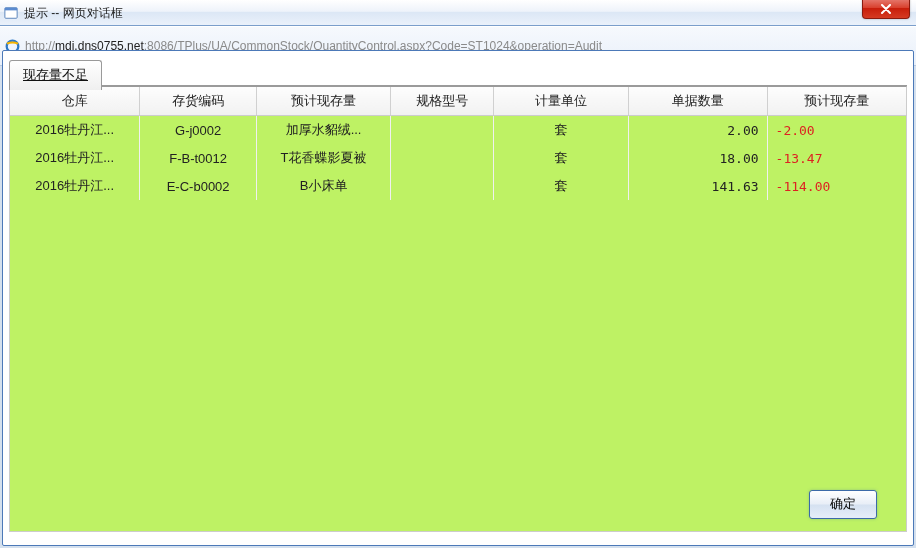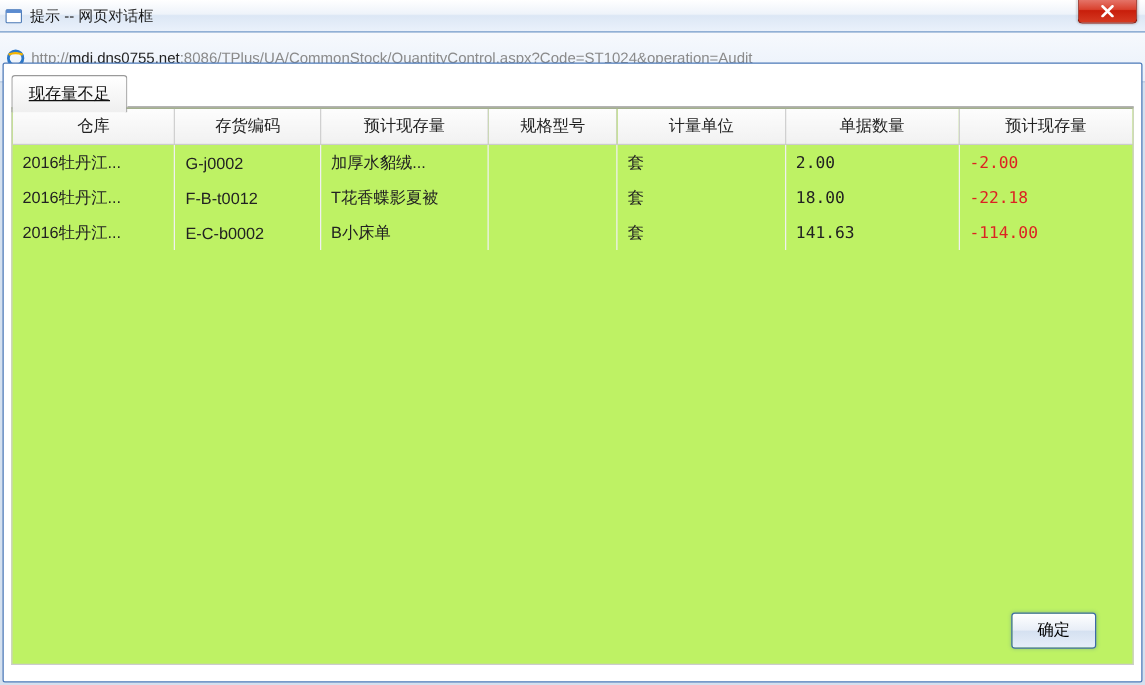--- a/index.html
+++ b/index.html
@@ -119,26 +119,26 @@
       text-align: center;
       white-space: nowrap;
       overflow: hidden;
     }
     .grid th:last-child, .grid td:last-child { border-right: none; }
     .grid td {
       border-right: 1px solid #f0f0f0;
       padding: 5px 8px;
       font-size: 13px;
       color: #222;
-      text-align: left;
+      text-align: center;
       white-space: nowrap;
       overflow: hidden;
       height: 26px;
     }
-    .grid .num { text-align: left; font-family: SimSun, monospace; }
+    .grid .num { text-align: right; font-family: SimSun, monospace; }
     .grid .neg { color: #d22; text-align: left; font-family: SimSun, monospace; }
     col.c-wh  { width: 14.5%; }
     col.c-code{ width: 13%; }
     col.c-name{ width: 15%; }
     col.c-spec{ width: 11.5%; }
     col.c-unit{ width: 15%; }
     col.c-qty { width: 15.5%; }
     col.c-bal { width: 15.5%; }
     
     .footer {
@@ -228,21 +228,21 @@
             <td class="num">2.00</td>
             <td class="neg">-2.00</td>
           </tr>
           <tr>
             <td>2016牡丹江...</td>
             <td>F-B-t0012</td>
             <td>T花香蝶影夏被</td>
             <td></td>
             <td>套</td>
             <td class="num">18.00</td>
-            <td class="neg">-22.18</td>
+            <td class="neg">-13.47</td>
           </tr>
           <tr>
             <td>2016牡丹江...</td>
             <td>E-C-b0002</td>
             <td>B小床单</td>
             <td></td>
             <td>套</td>
             <td class="num">141.63</td>
             <td class="neg">-114.00</td>
           </tr>

